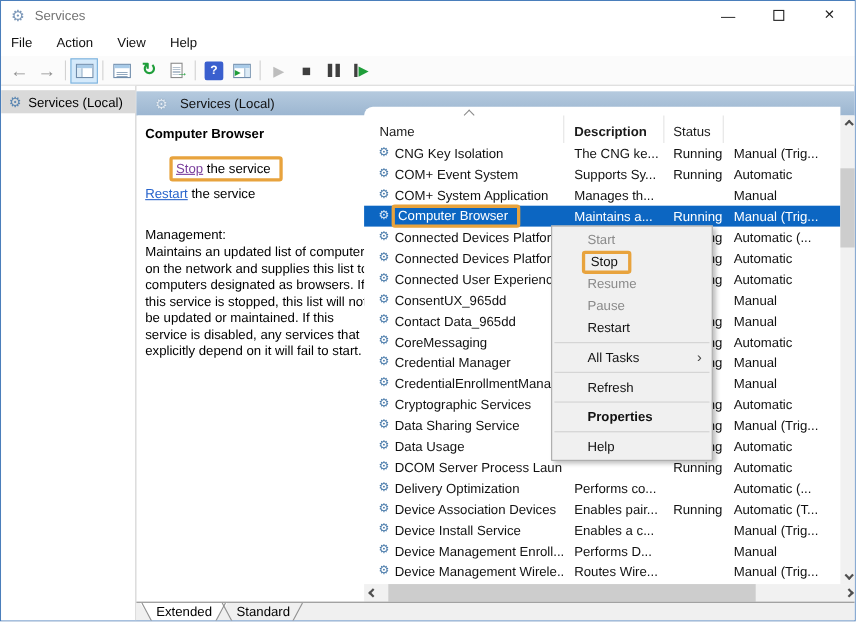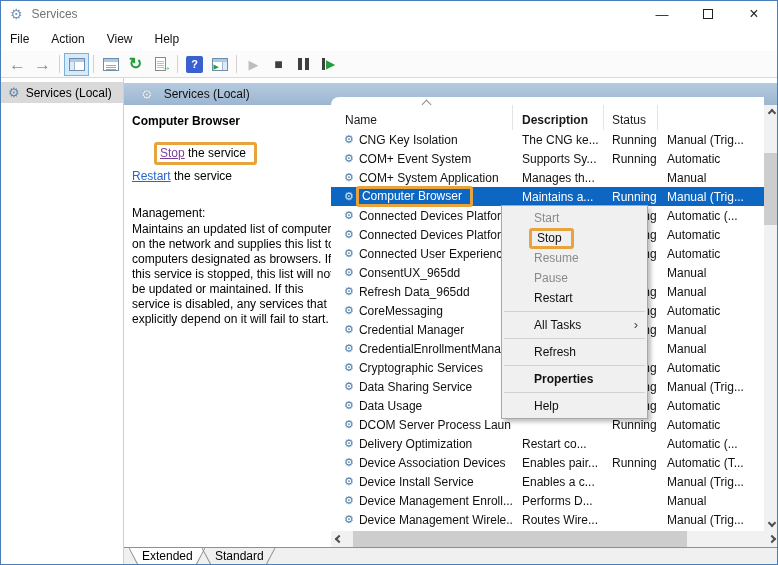--- a/index.html
+++ b/index.html
@@ -315,21 +315,21 @@
             <span class="gear">⚙</span>
             <span>ConsentUX_965dd</span>
           </div>
           <div class="c-desc"></div>
           <div class="c-status"></div>
           <div class="c-start">Manual</div>
         </div>
         <div class="lrow">
           <div class="c-name">
             <span class="gear">⚙</span>
-            <span>Refresh Data_965dd</span>
+            <span>Contact Data_965dd</span>
           </div>
           <div class="c-desc"></div>
           <div class="c-status">Running</div>
           <div class="c-start">Manual</div>
         </div>
         <div class="lrow">
           <div class="c-name">
             <span class="gear">⚙</span>
             <span>CoreMessaging</span>
           </div>
@@ -389,21 +389,21 @@
           </div>
           <div class="c-desc"></div>
           <div class="c-status">Running</div>
           <div class="c-start">Automatic</div>
         </div>
         <div class="lrow">
           <div class="c-name">
             <span class="gear">⚙</span>
             <span>Delivery Optimization</span>
           </div>
-          <div class="c-desc">Restart co...</div>
+          <div class="c-desc">Performs co...</div>
           <div class="c-status"></div>
           <div class="c-start">Automatic (...</div>
         </div>
         <div class="lrow">
           <div class="c-name">
             <span class="gear">⚙</span>
             <span>Device Association Devices</span>
           </div>
           <div class="c-desc">Enables pair...</div>
           <div class="c-status">Running</div>

